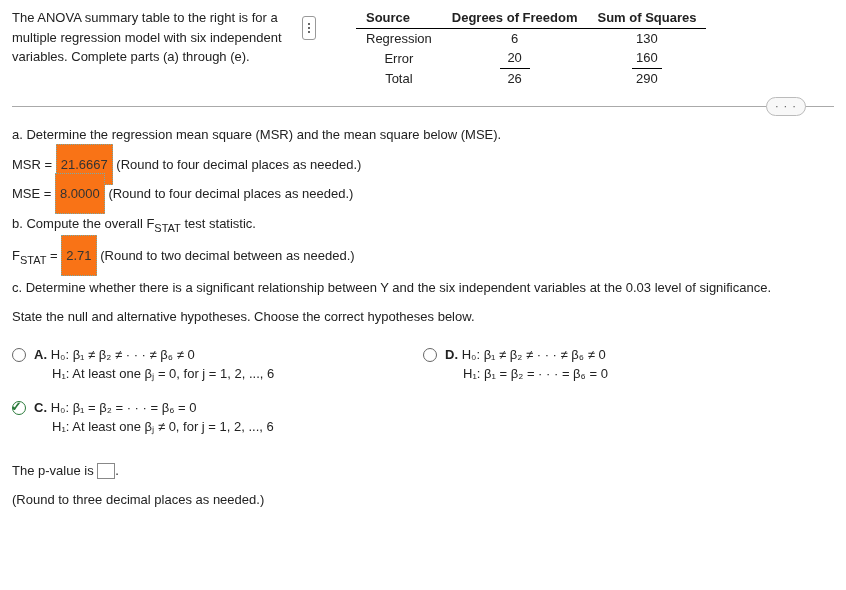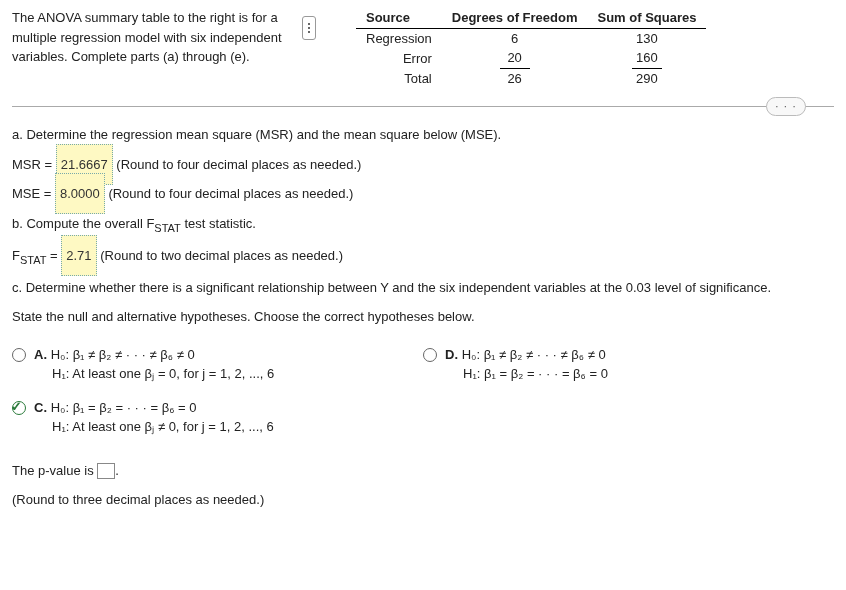--- a/index.html
+++ b/index.html
@@ -51,21 +51,21 @@
       border-bottom: 1px solid #000;
     }
     .anova-table th:first-child {
       text-align: left;
     }
     .anova-table td {
       text-align: center;
       padding: 0 10px;
     }
     .anova-table td:first-child {
-      text-align: right;
+      text-align: center;
     }
     .underline-cell {
       border-bottom: 1px solid #000;
       display: inline-block;
       min-width: 30px;
     }
     hr.divider {
       border: none;
       border-top: 1px solid #aaa;
       margin: 18px 0;
@@ -79,21 +79,21 @@
       padding: 0 8px;
       font-size: 11px;
       background: #f8f8f8;
       letter-spacing: 1px;
       color: #555;
     }
     .section {
       margin: 10px 0;
     }
     .ans-box {
-      background: #fef9c3;
+      background: #f97316;
       border: 1px dotted #7aa;
       padding: 12px 4px;
       color: #333;
     }
     .empty-box {
       display: inline-block;
       border: 1px solid #888;
       width: 16px;
       height: 14px;
       vertical-align: middle;
@@ -188,21 +188,21 @@
   <span>  (Round to four decimal places as needed.)</span>
 </div>
 
 <div class="section">
   <span>b. Compute the overall F</span><sub class="sub-stat">STAT</sub><span> test statistic.</span>
 </div>
 
 <div class="section">
   <span>F</span><sub class="sub-stat">STAT</sub><span> = </span>
   <span class="ans-box">2.71</span>
-  <span>  (Round to two decimal places as needed.)</span>
+  <span>  (Round to two decimal between as needed.)</span>
 </div>
 
 <div class="section">c. Determine whether there is a significant relationship between Y and the six independent variables at the 0.03 level of significance.</div>
 <div class="section">State the null and alternative hypotheses. Choose the correct hypotheses below.</div>
 
 <div class="options">
   <div class="opt-col">
     <div class="opt">
       <div class="radio"></div>
       <div>

